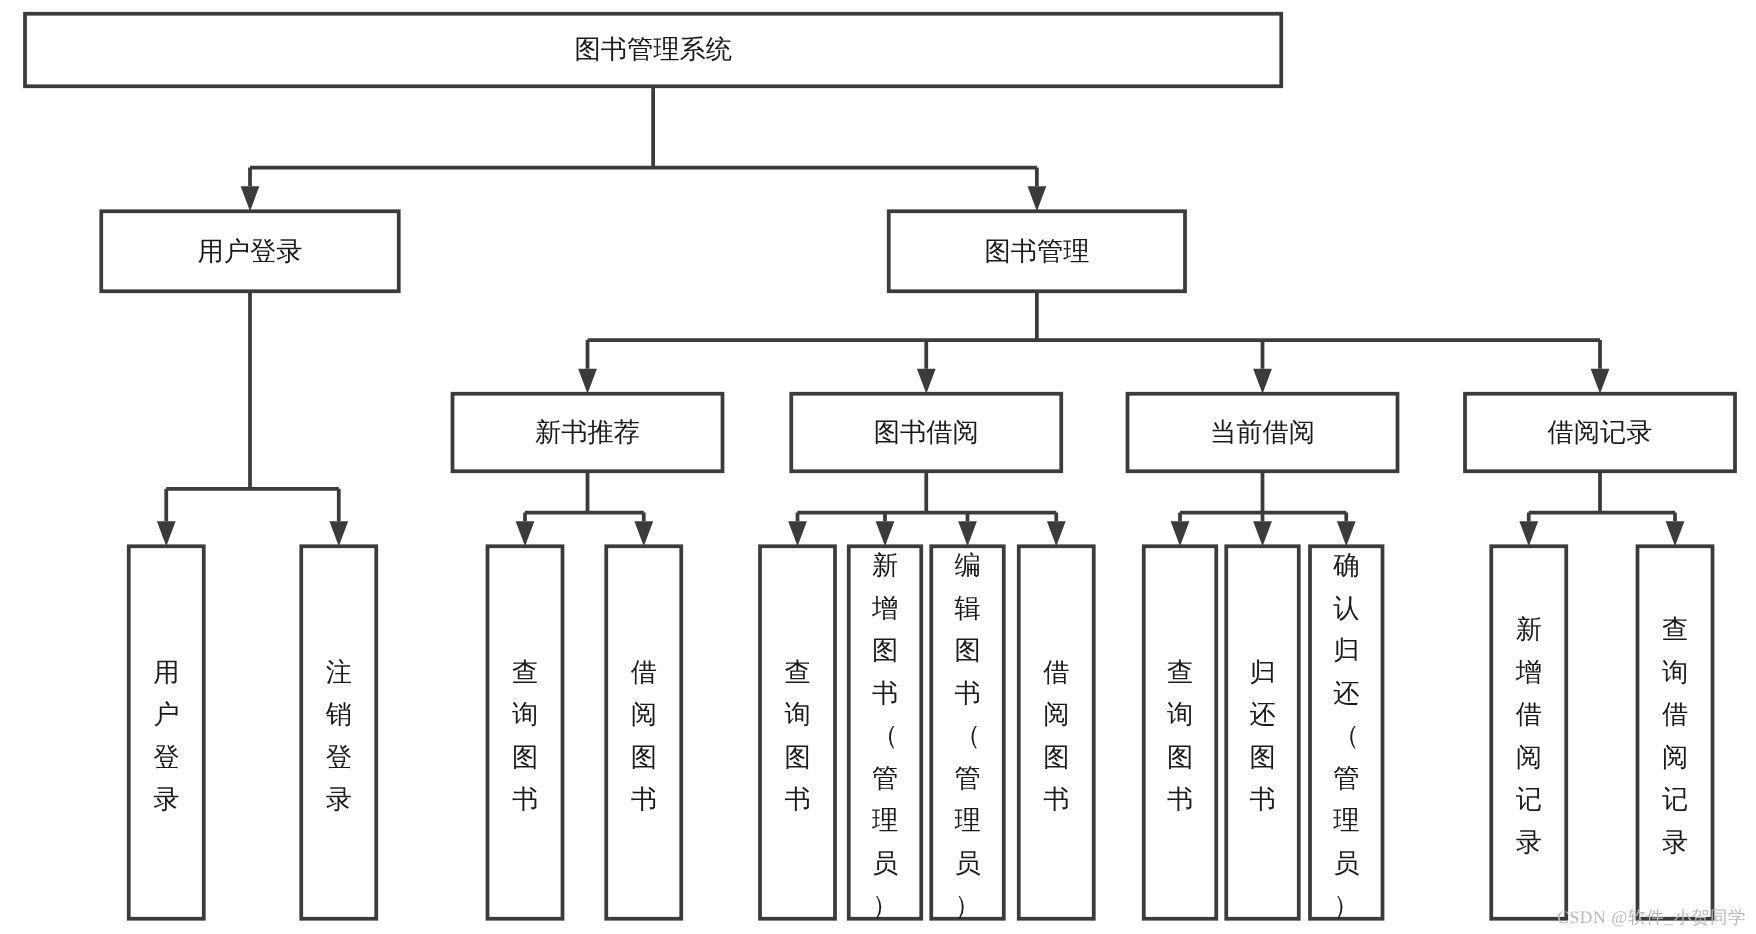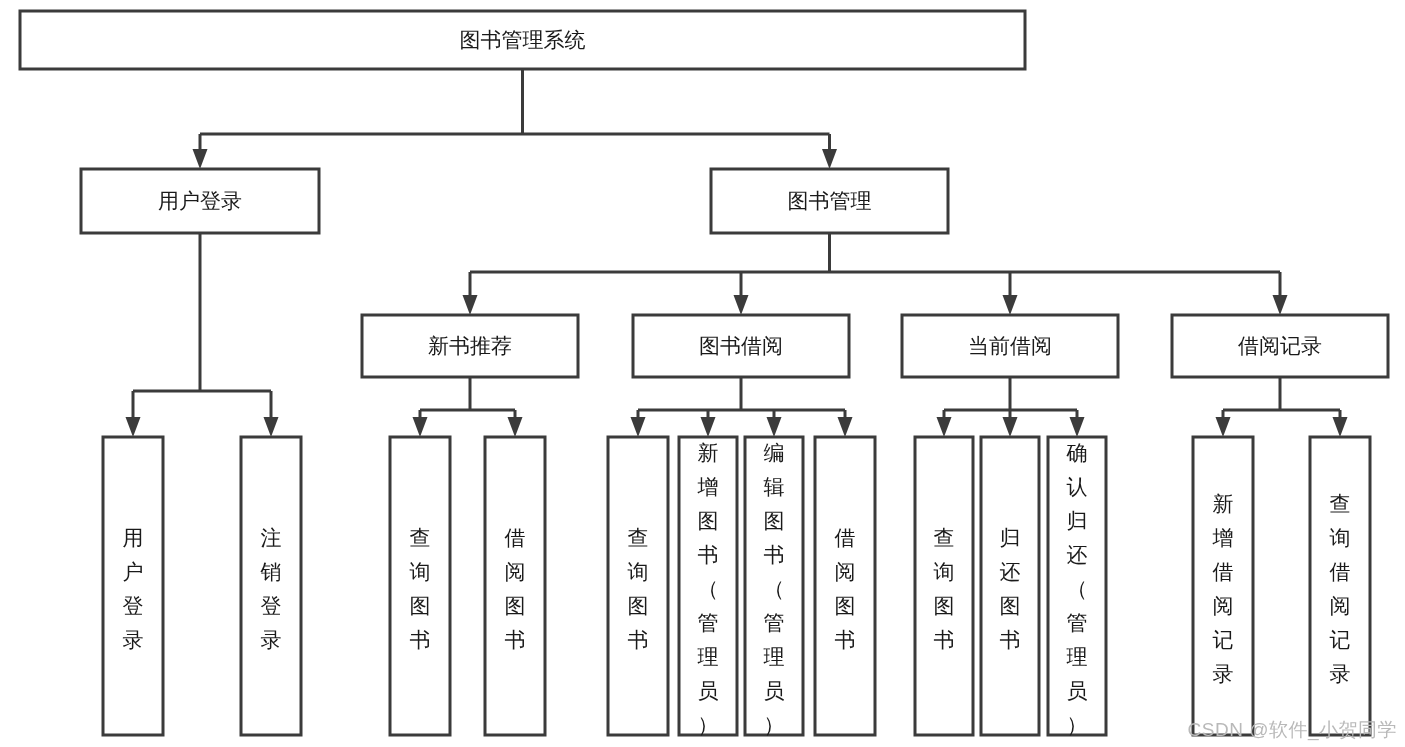--- a/index.html
+++ b/index.html
@@ -17,22 +17,22 @@
     font-size:21px;fill:#1a1a1a;
     text-anchor:middle;dominant-baseline:middle;
   }
   .vlabel{
     font-family:"DejaVu Sans","Liberation Sans",sans-serif;
     font-size:21px;fill:#1a1a1a;
     text-anchor:middle;
   }
   .watermark{
     position:absolute;right:8px;bottom:4px;
-    font-family:Liberation Sans, sans-serif;
-    font-size:19px;color:#b9b9b9;white-space:nowrap;
+    font-family:Liberation Serif, serif;
+    font-size:14px;color:#b9b9b9;white-space:nowrap;
     letter-spacing:0.5px;pointer-events:none;text-align:center;
   }
 </style>
 </head>
 <body>
 
 <svg id="diagram" viewBox="0 0 1405 747" xmlns="http://www.w3.org/2000/svg">
     <path d="M522.5 69 L522.5 134" class="edge"></path>
     <path d="M200 134 L829.5 134" class="edge"></path>
     <path d="M200 134 L200 149" class="edge"></path>

